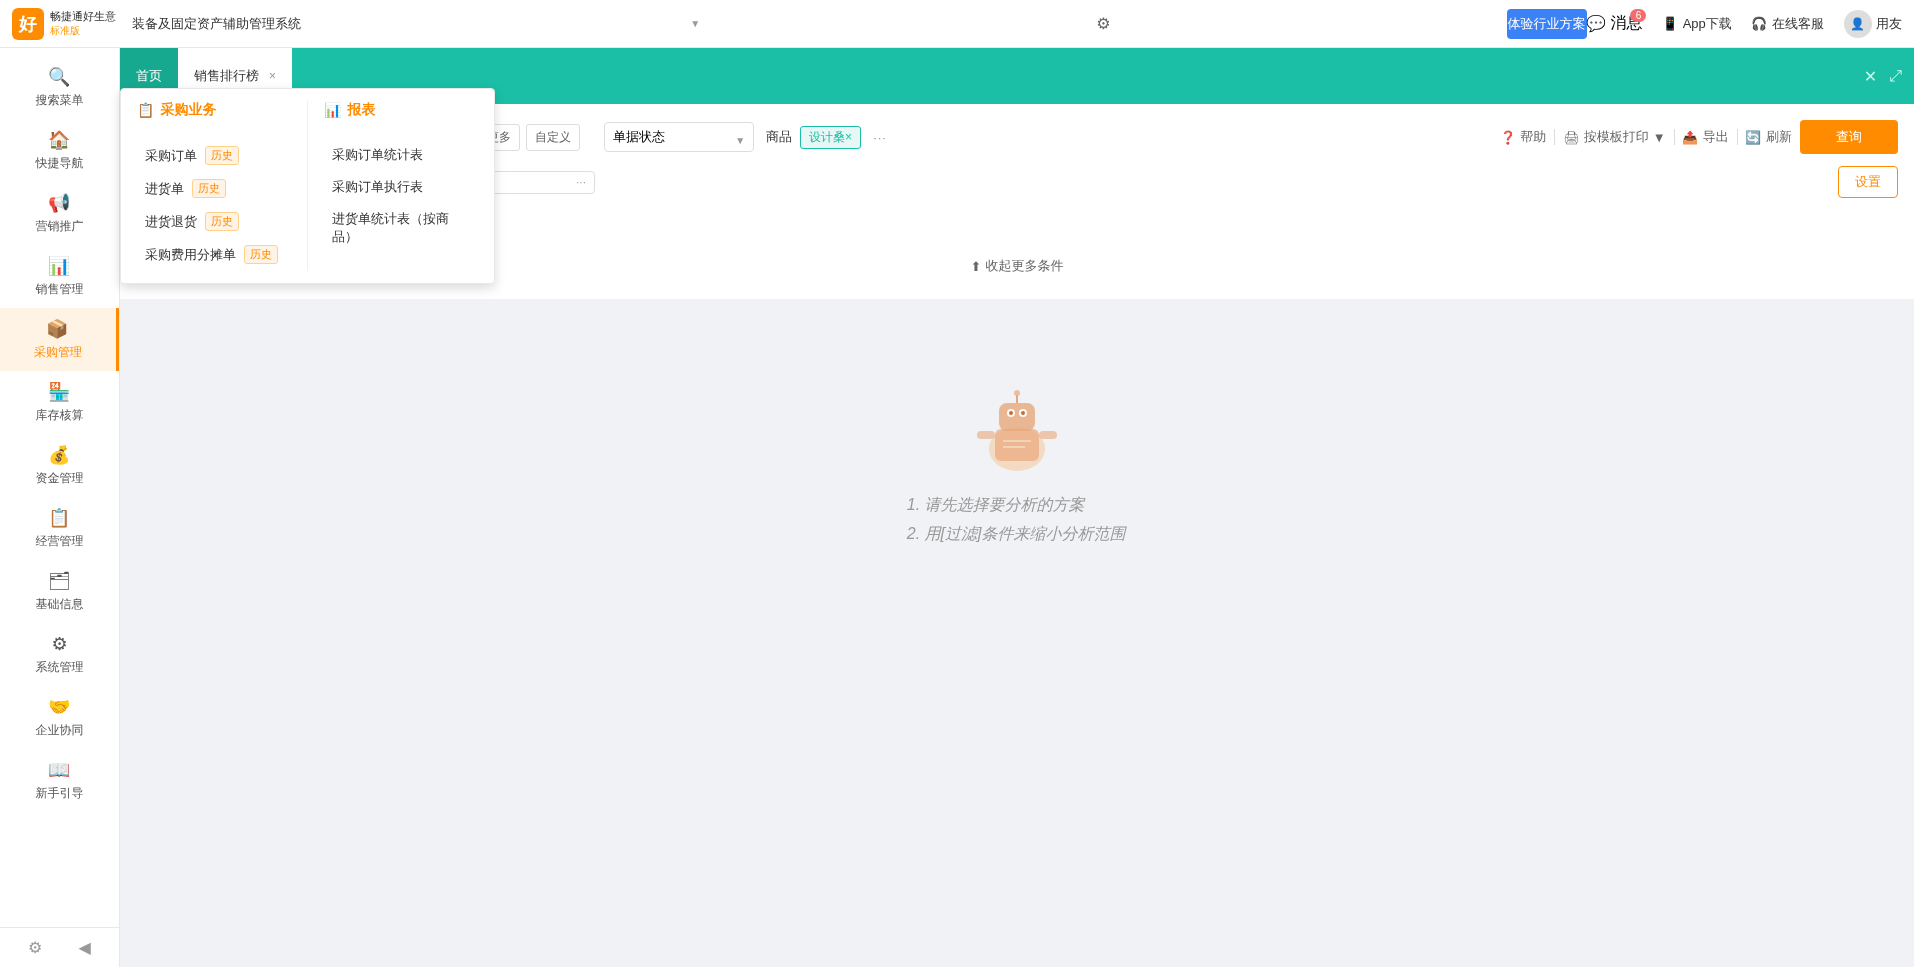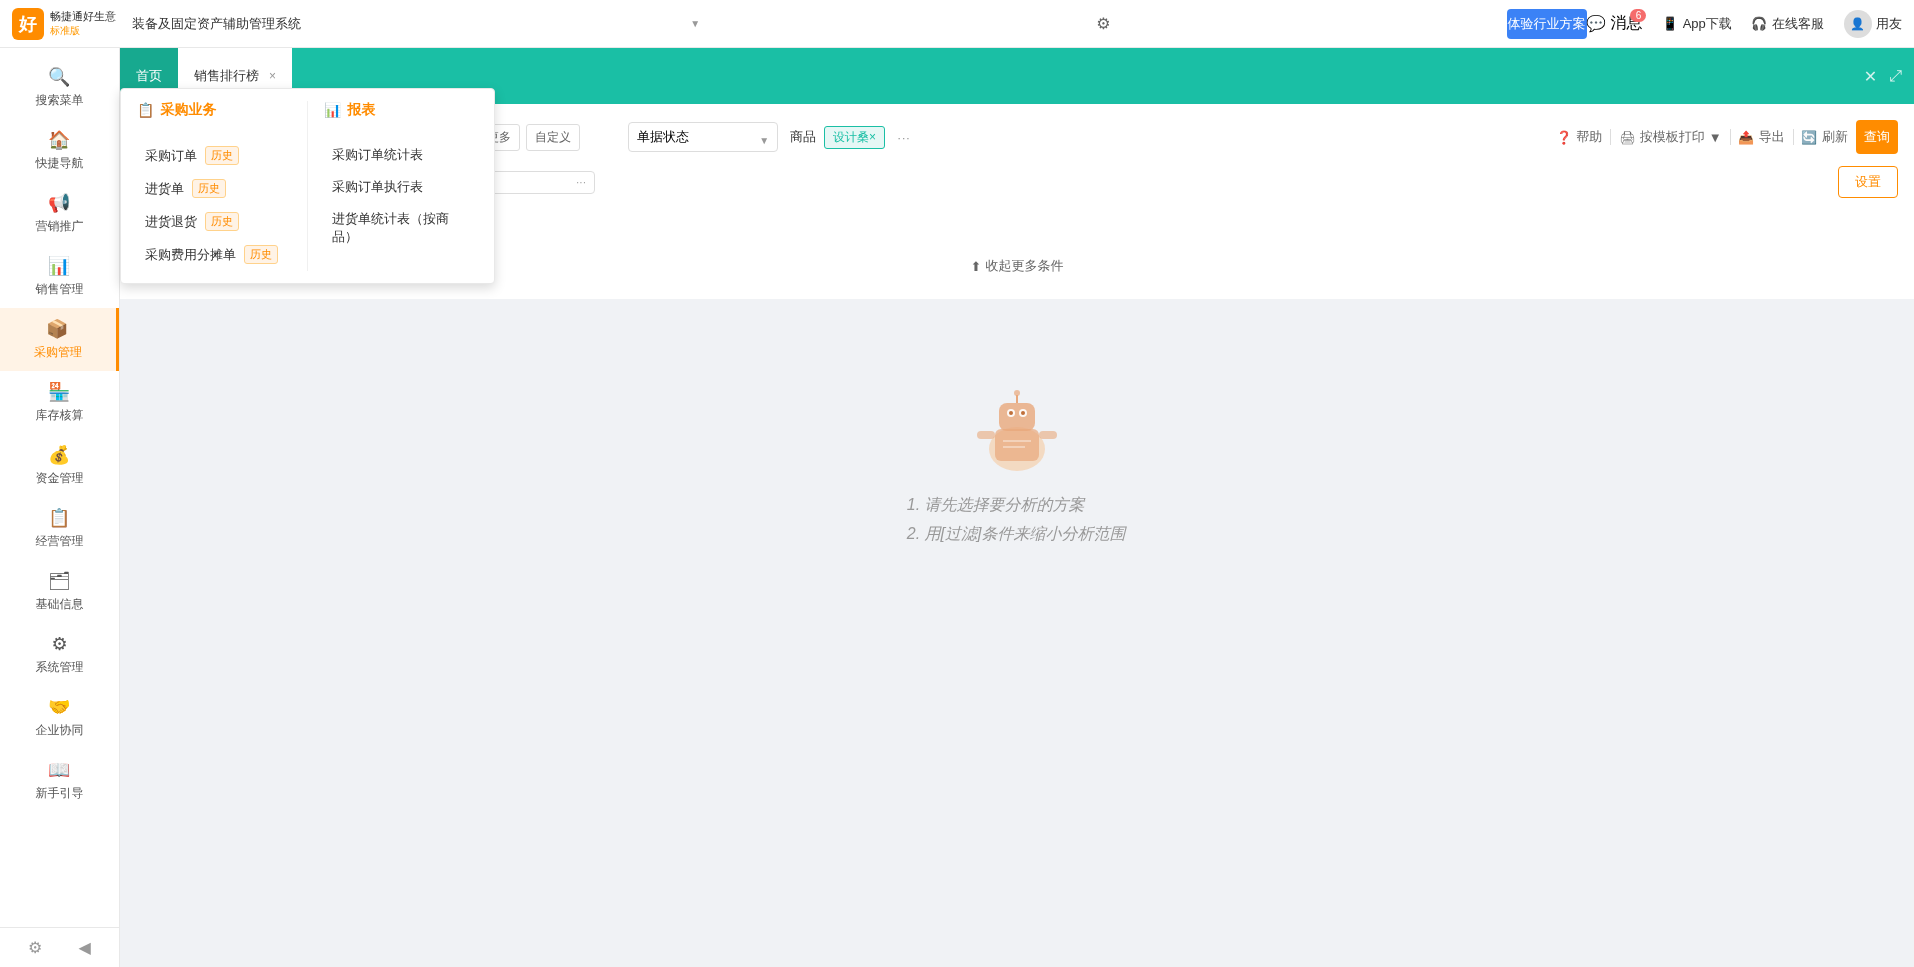--- a/index.html
+++ b/index.html
@@ -284,21 +284,21 @@
       font-size: 13px;
       color: #666;
       cursor: pointer;
       background: none;
       border: none;
     }
     .query-btn {
       background: #ff8c00;
       color: white;
       border: none;
-      padding: 8px 8px;
+      padding: 8px 36px;
       border-radius: 4px;
       font-size: 13px;
       cursor: pointer;
     }
     .settings-btn {
       border: 1px solid #ff8c00;
       color: #ff8c00;
       background: #fff;
       padding: 6px 16px;
       border-radius: 4px;
@@ -516,21 +516,21 @@
 
           <div class="date-range">
             <input class="filter-input" type="text" value="2024-01-01" style="width: 130px;">
             <span>~</span>
             <input class="filter-input" type="text" value="2024-12-31" style="width: 130px;">
             <button class="date-quick-btn">近7天</button>
             <button class="date-quick-btn">更多</button>
             <button class="date-quick-btn">自定义</button>
           </div>
 
-          <div class="select-field" style="margin-left:36px;align-items:flex-end;">
+          <div class="select-field" style="margin-left:12px;align-items:flex-end;">
             <span>单据状态</span>
             <span class="select-arrow">▼</span>
           </div>
 
           <div style="display:flex;align-items:center;gap:8px;">
             <span style="font-size:13px;color:#333;">商品</span>
             <span class="tag-item">
               <span>设计桑×</span>
             </span>
           </div>

